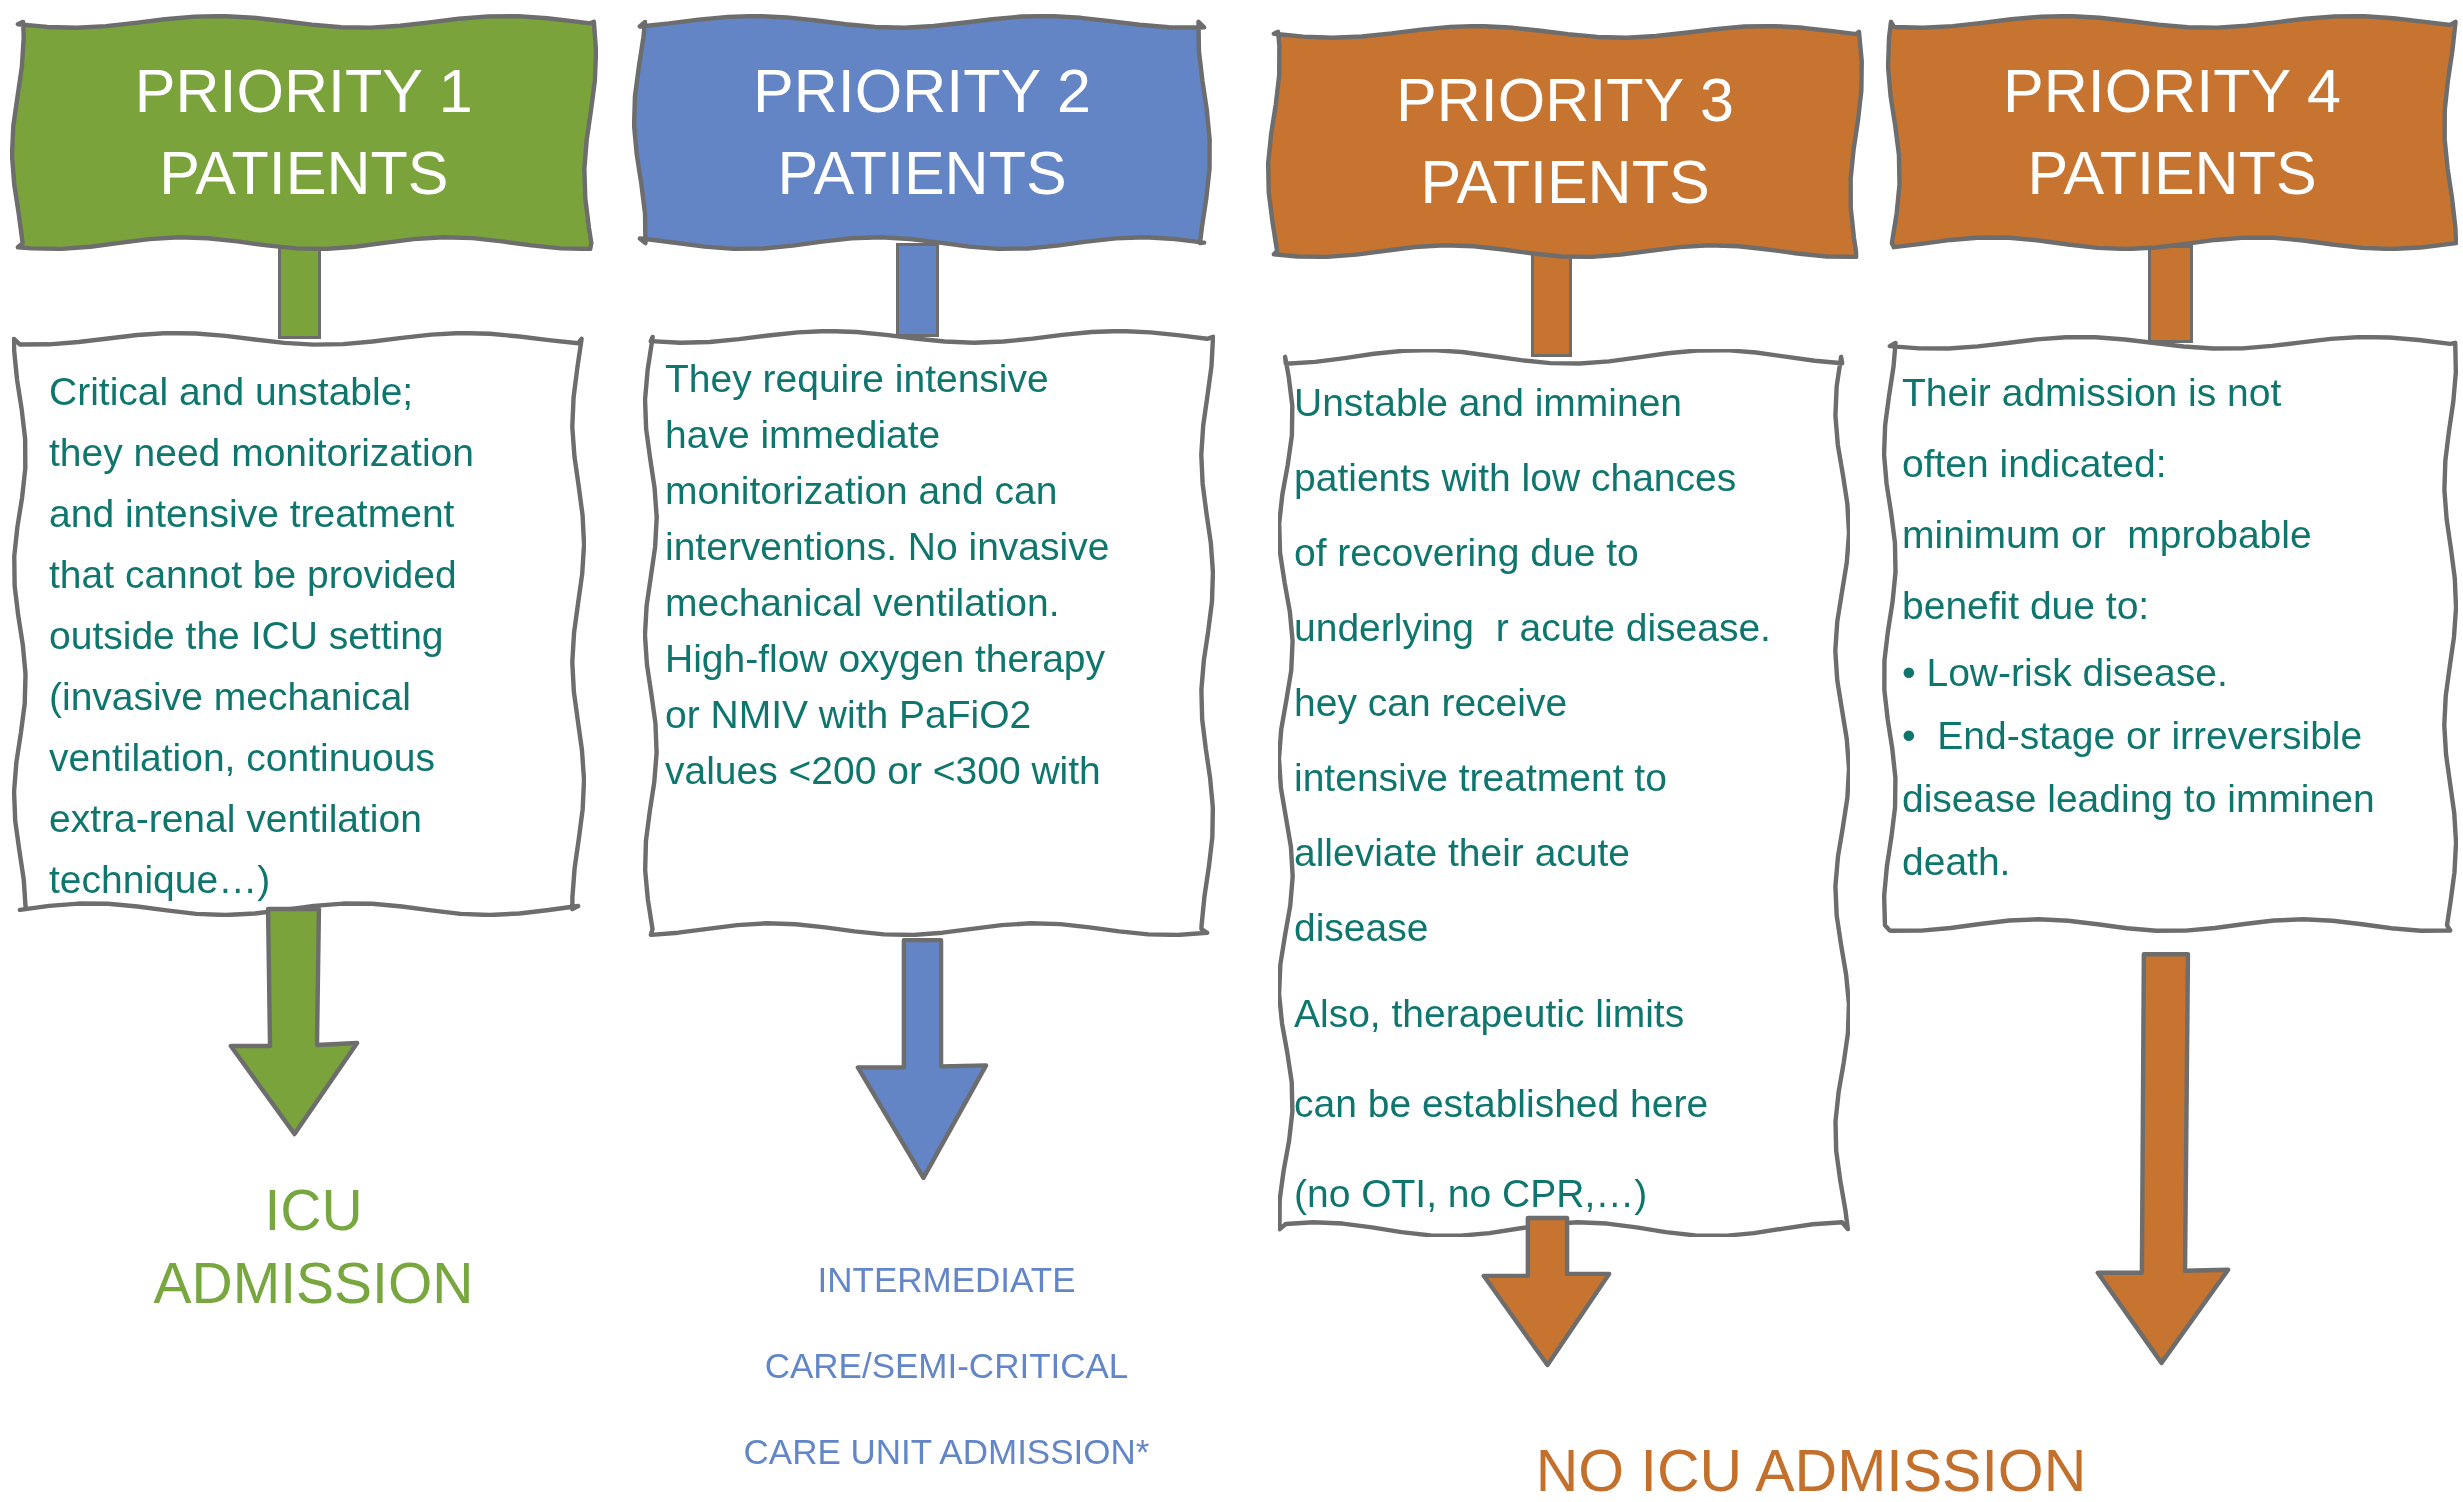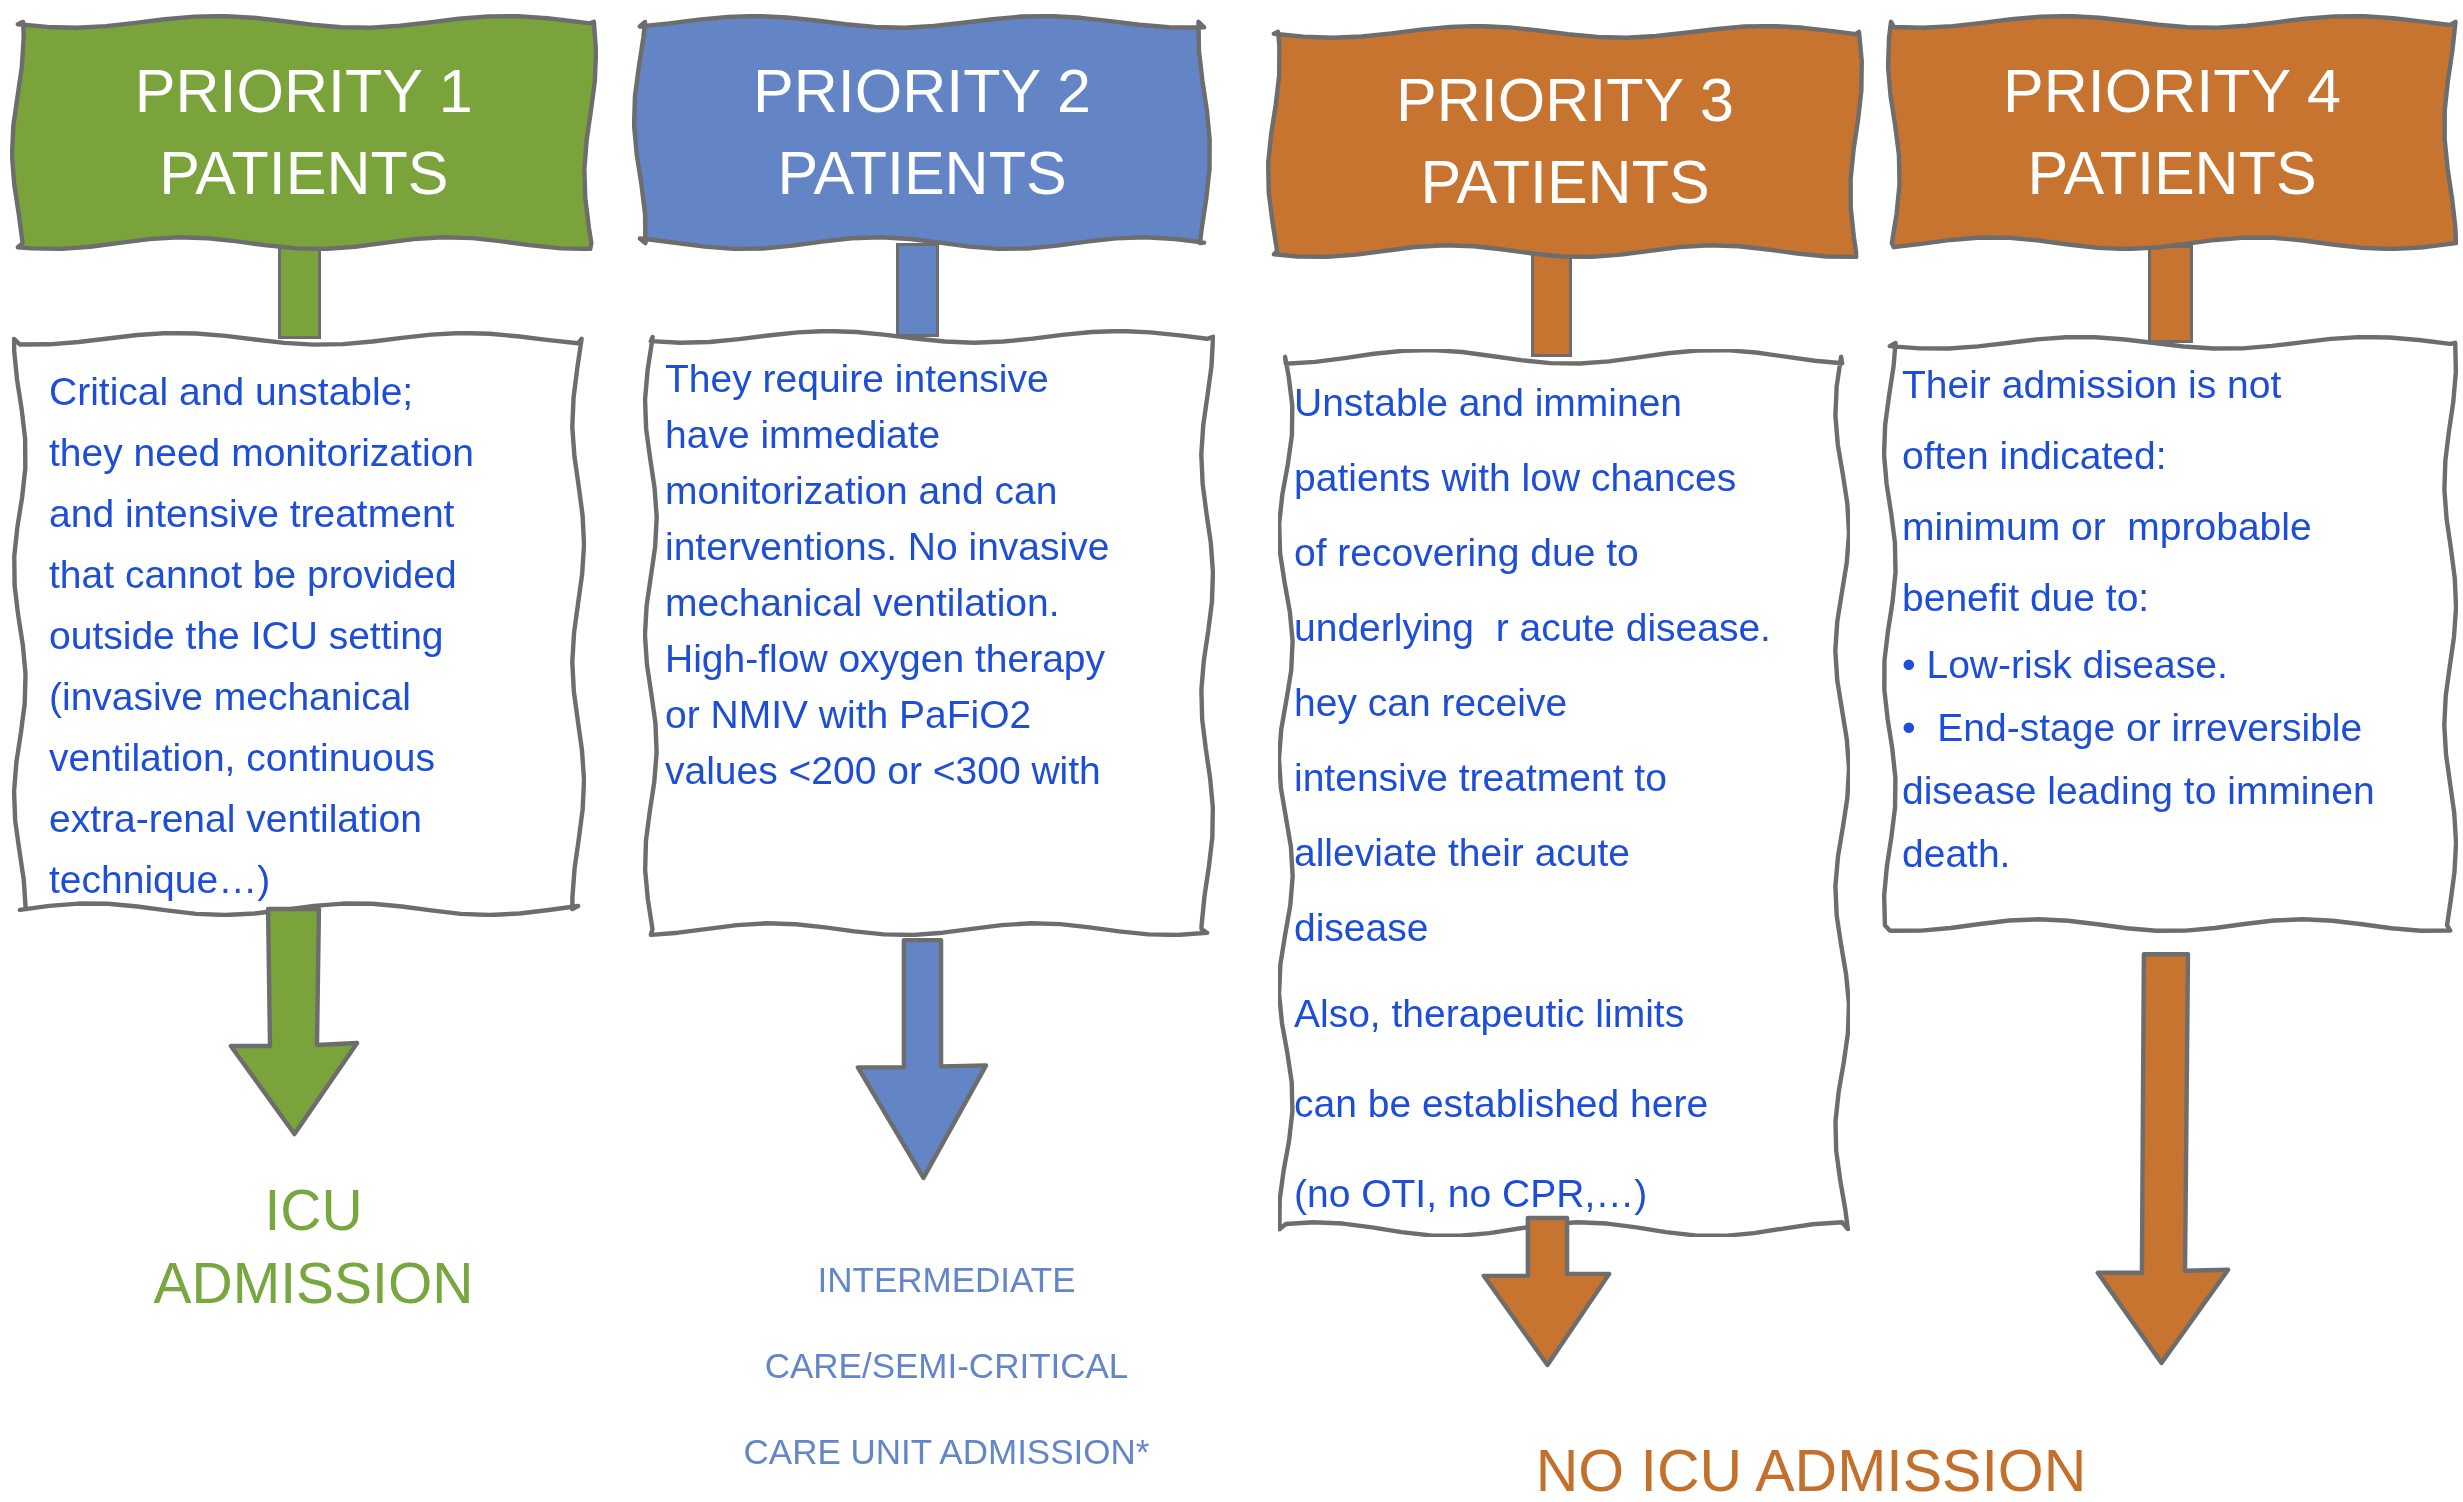--- a/index.html
+++ b/index.html
@@ -9,21 +9,21 @@
   }
   .plaque{position:absolute;z-index:2;}
   .shape{position:absolute;left:0;top:0;width:100%;height:100%;}
   .plaque-label{
     position:absolute;inset:0;display:flex;align-items:center;justify-content:center;
     text-align:center;color:#ffffff;font-size:61px;line-height:82px;padding:0 76px;
     box-sizing:border-box;font-weight:400;
   }
   .stub{position:absolute;z-index:1;border:3.9px solid #6d6d6d;box-sizing:border-box;}
   .textbox{position:absolute;z-index:2;}
-  .body-text{position:absolute;z-index:3;color:#1d4ed8;font-size:39px;}
+  .body-text{position:absolute;z-index:3;color:#0f766e;font-size:39px;}
   .t-line{white-space:pre;}
   .lh62 .t-line{line-height:61px;}
   .lh57 .t-line{line-height:56px;}
   .lh77 .t-line{line-height:75px;}
   .lh92 .t-line{line-height:90px;}
   .lh72 .t-line{line-height:71px;}
   .lh64 .t-line{line-height:63px;}
   .p3b{margin-top:3.9px;}
   .arrow{position:absolute;z-index:2;overflow:visible;}
   .arrow polygon{stroke-width:4.5;stroke-linejoin:round;}
@@ -150,21 +150,21 @@
     <div class="plaque-label">PRIORITY 4 PATIENTS</div>
   </div>
 
   <div class="stub" style="left: 2148px; top: 245px; width: 45px; height: 98px; background-color: rgb(198, 116, 47); border-color: rgb(109, 109, 109);"></div>
 
   <div class="textbox" style="left:1882px;top:335px;width:576px;height:598px;">
     <svg class="shape wobble" viewBox="0 0 588 610" preserveAspectRatio="none">
         <path d="M8.0,11.3L38.0,13.6L68.0,13.8L98.0,11.6L128.0,8.1L158.0,4.5L188.0,2.3L218.0,2.3L248.0,4.6L278.0,8.2L308.0,11.7L338.0,13.8L368.0,13.6L398.0,11.1L428.0,7.5L458.0,4.0L488.0,2.1L518.0,2.5L548.0,5.1L578.0,8.8L580.0,9.1L585.2,8.0L585.8,38.0L583.2,68.0L578.8,98.0L575.1,128.0L574.1,158.0L576.4,188.0L580.8,218.0L584.7,248.0L586.0,278.0L583.9,308.0L579.6,338.0L575.5,368.0L574.0,398.0L575.8,428.0L580.0,458.0L584.2,488.0L586.0,518.0L584.4,548.0L580.4,578.0L576.8,602.0L580.0,607.6L550.0,607.7L520.0,605.1L490.0,601.1L460.0,597.5L430.0,596.0L400.0,597.3L370.0,600.8L340.0,604.9L310.0,607.6L280.0,607.7L250.0,605.1L220.0,601.1L190.0,597.5L160.0,596.0L130.0,597.3L100.0,600.8L70.0,604.9L40.0,607.6L10.0,607.7L8.0,607.6L3.0,602.0L2.2,572.0L5.0,542.0L9.6,512.0L13.3,482.0L13.7,452.0L10.5,422.0L5.8,392.0L2.4,362.0L2.5,332.0L6.1,302.0L10.8,272.0L13.8,242.0L13.2,212.0L9.4,182.0L4.7,152.0L2.1,122.0L3.2,92.0L7.2,62.0L11.8,32.0L13.8,8.0Z" fill="#ffffff" stroke="#6d6d6d" stroke-width="4.5" stroke-linejoin="round"></path>
       </svg>
   </div>
-  <div class="body-text" style="left:1902px;top:349px;width:549px;">
+  <div class="body-text" style="left:1902px;top:357px;width:549px;">
     <div class="lh72">
         <div class="t-line">Their admission is not</div>
         <div class="t-line">often indicated:</div>
         <div class="t-line">minimum or  mprobable</div>
         <div class="t-line">benefit due to:</div>
       </div>
     <div class="lh64">
         <div class="t-line">• Low-risk disease.</div>
         <div class="t-line">•  End-stage or irreversible</div>
         <div class="t-line">disease leading to imminen</div>

